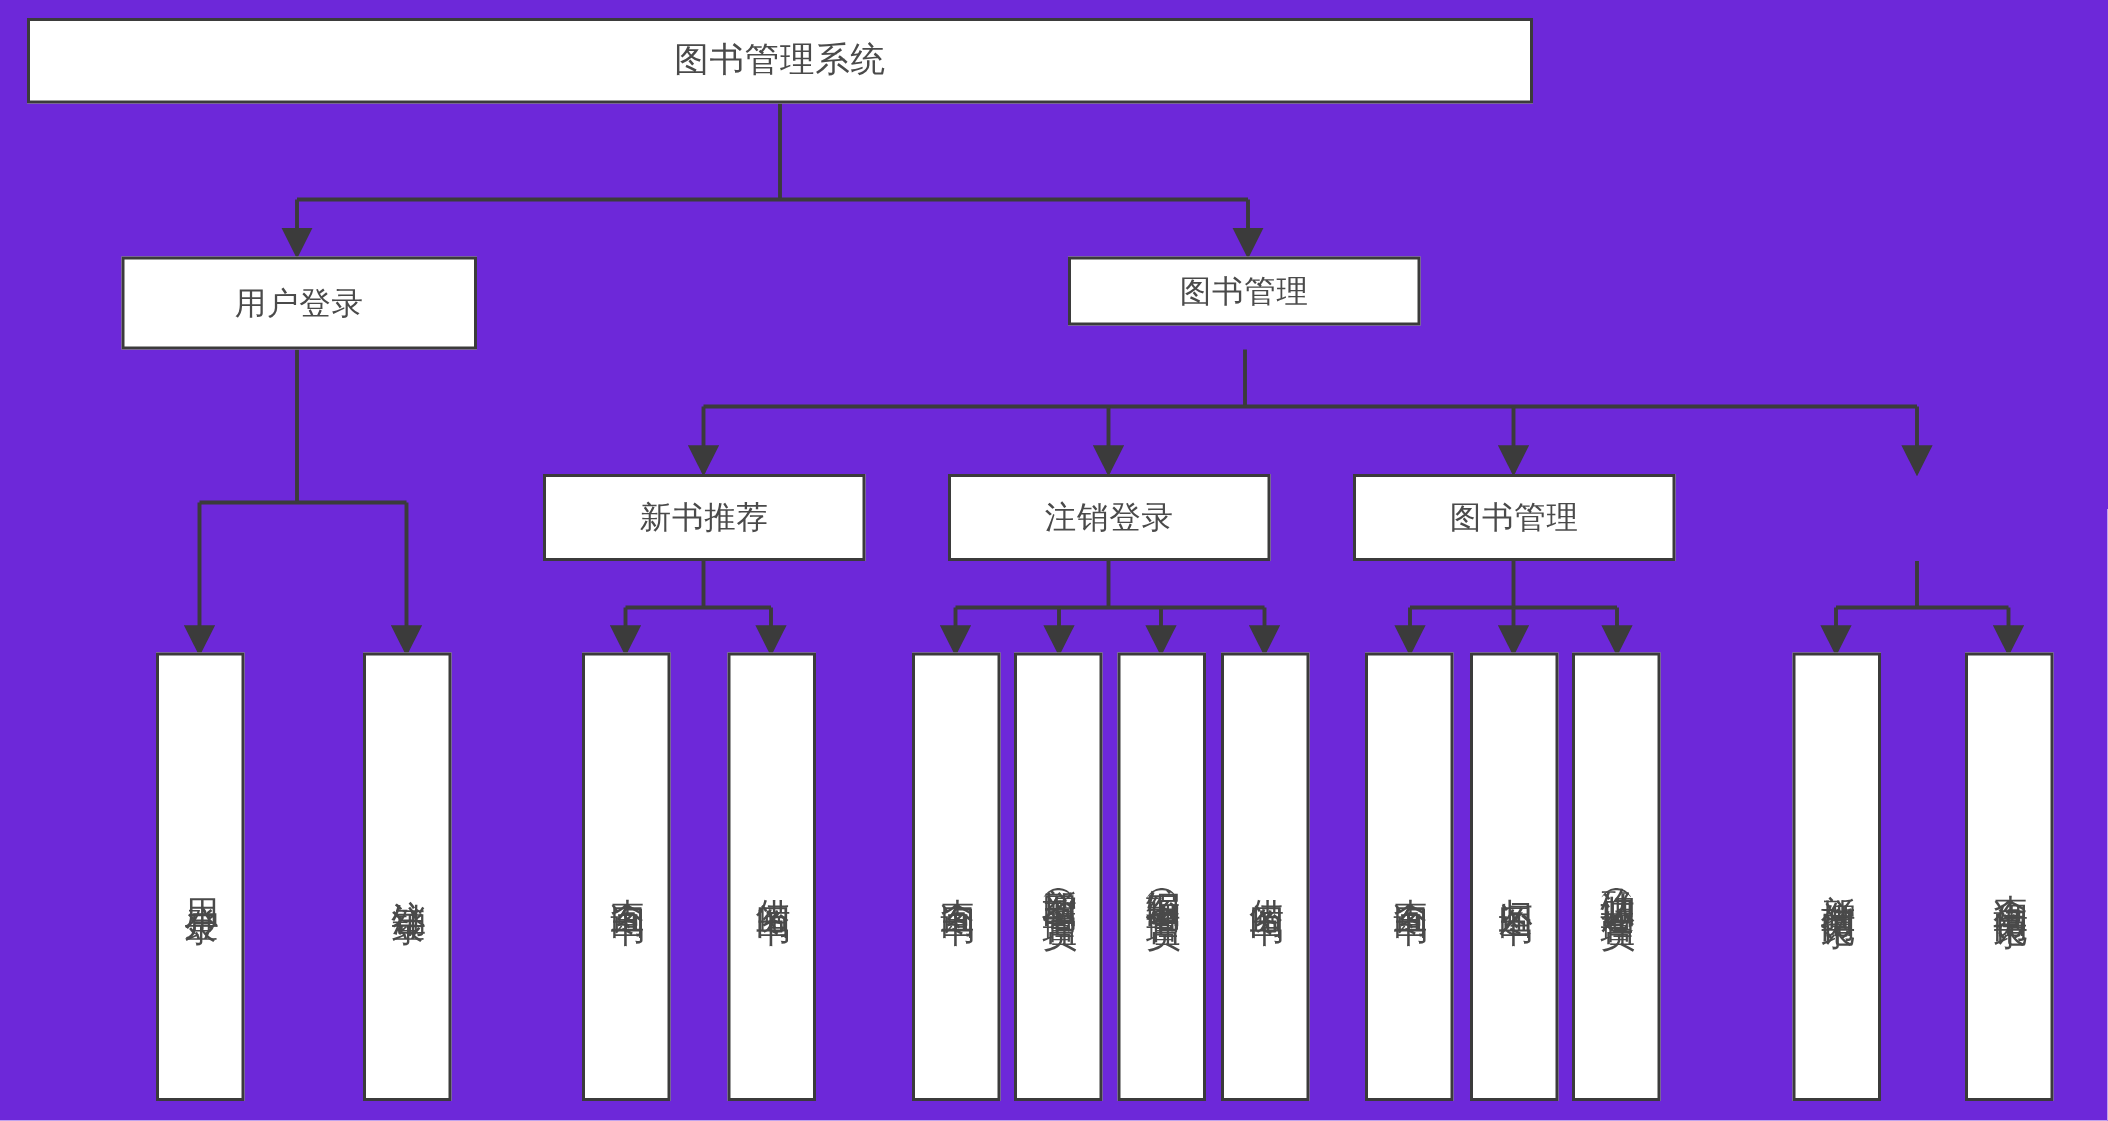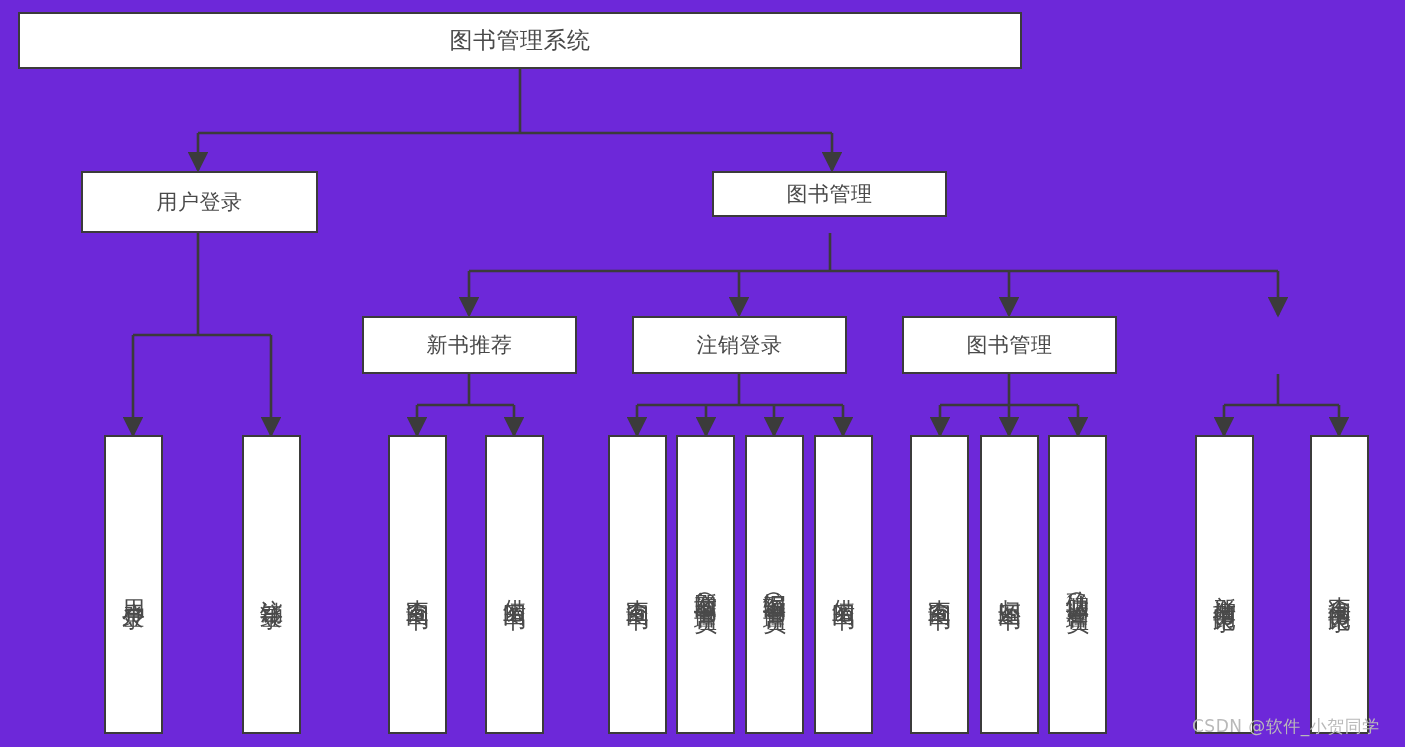--- a/index.html
+++ b/index.html
@@ -195,15 +195,14 @@
   </div>
 
   <div class="node leaf" style="left:1195px; top:435px; width:59px; height:299px;">
     <span class="label">新增借阅记录</span>
   </div>
 
   <div class="node leaf" style="left:1310px; top:435px; width:59px; height:299px;">
     <span class="label">查询借阅记录</span>
   </div>
 
-  <div class="watermark" style="left:1192px; top:715px;">CSDN @软件_小贺同学</div>
 
 </div>
 
 </body></html>

